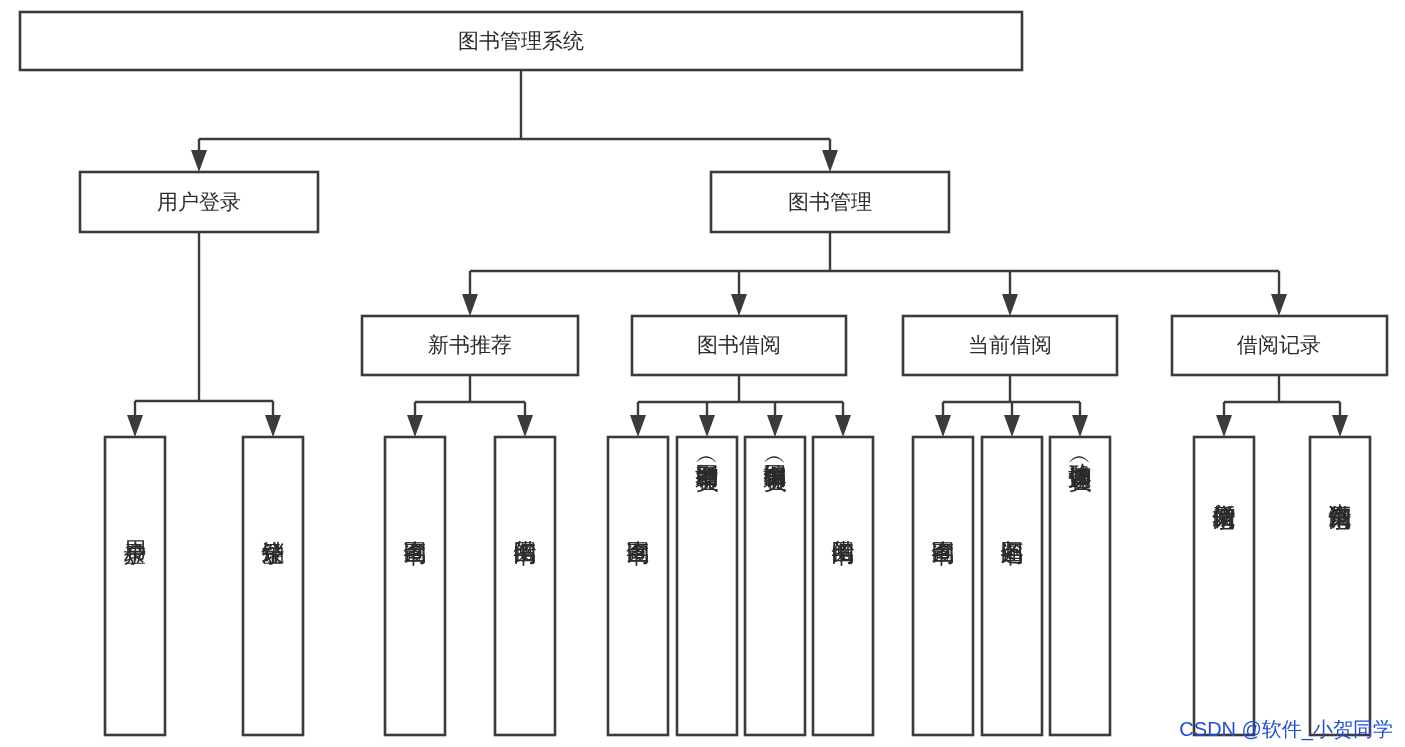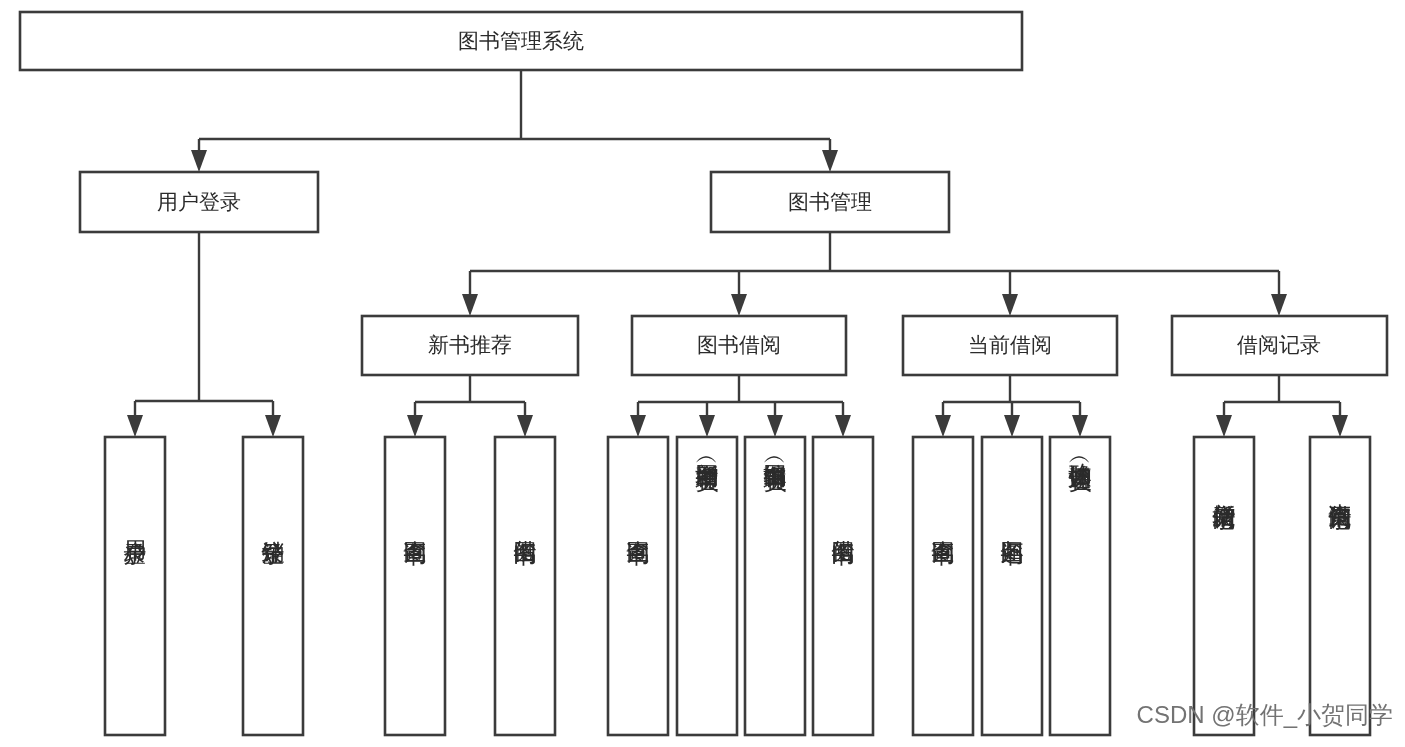--- a/index.html
+++ b/index.html
@@ -64,24 +64,24 @@
   }
   .vlabel-wrap {
     position: absolute;
     display: flex;
     align-items: flex-start;
     justify-content: center;
   }
   .watermark {
     position: absolute;
     right: 12px;
-    bottom: 16px;
-    font-family: "Liberation Sans", "DejaVu Sans", sans-serif;
-    font-size: 24px;
-    color: #737373;
+    bottom: 4px;
+    font-family: "Liberation Sans", "DejaVu Sans", sans-serif;
+    font-size: 20px;
+    color: #1d4ed8;
     white-space: nowrap;
     user-select: none;
   }
 </style>
 </head>
 <body>
 
 <div id="diagram-root">
 
   <svg class="diagram-canvas" viewBox="0 0 1405 747">

